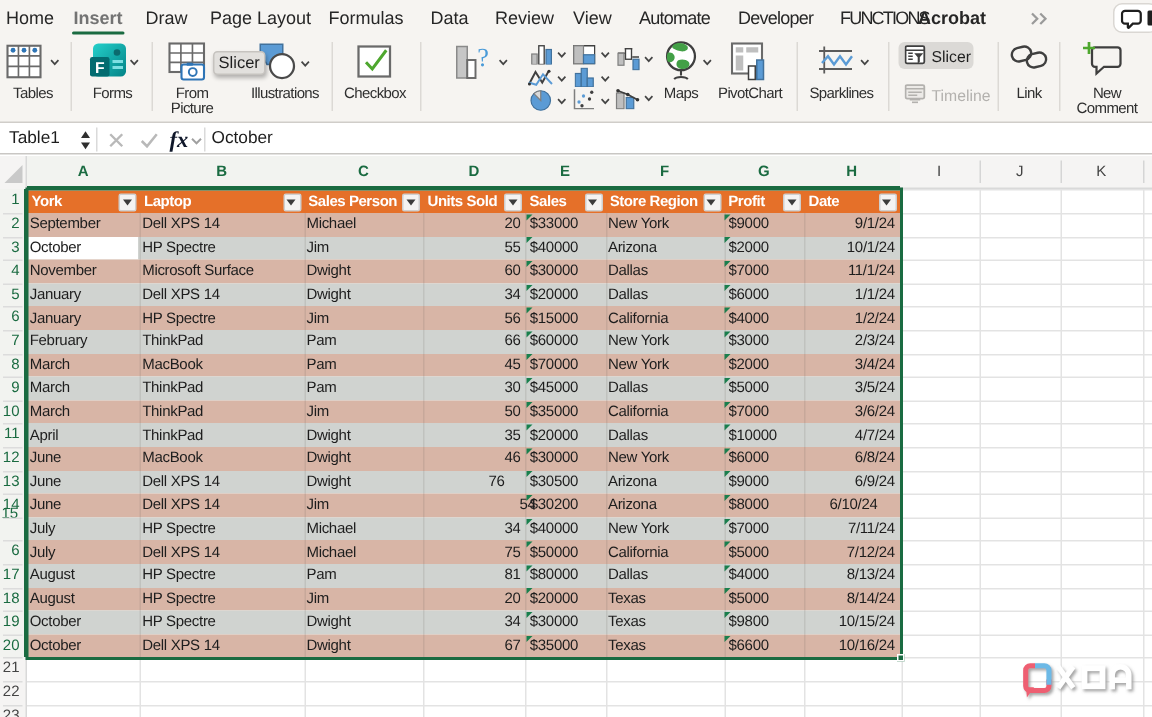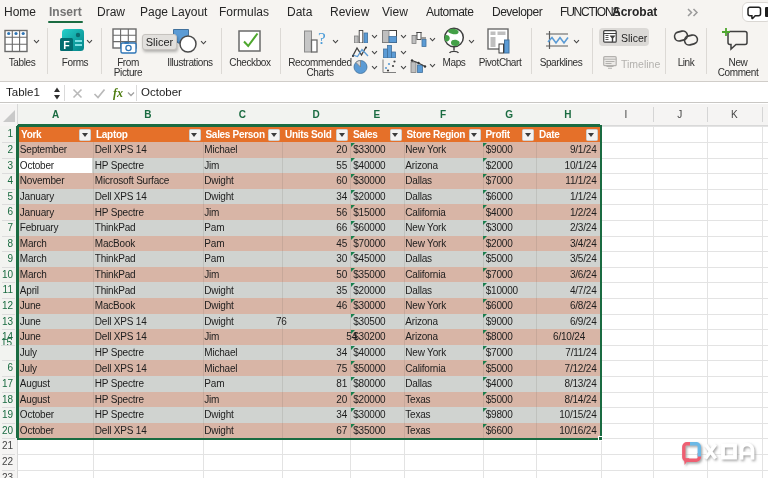--- a/index.html
+++ b/index.html
@@ -92,21 +92,20 @@
 <div class="lbl" style="left:225px;top:58px;width:50px">Checkbox</div>
 <div class="sep" style="left:280px"></div>
 <svg class="abs" style="left:304px;top:29px" width="30" height="26" viewBox="0 0 30 26">
 <rect x="0.5" y="2" width="7" height="21" fill="#c6c6c6" stroke="#8a8a8a" stroke-width="1"></rect>
 <rect x="7.5" y="11" width="5.5" height="12" fill="#fff" stroke="#6a6a6a" stroke-width="1.3"></rect>
 <text x="18" y="15" font-size="17.5" fill="#4a9bd8" text-anchor="middle" font-family="Liberation Serif">?</text>
 </svg>
 <svg class="chev" style="left:332px;top:38px" viewBox="0 0 10 10">
       <path d="M1.5 3 5 6.8 8.5 3" fill="none" stroke="#454545" stroke-width="1.6"></path>
     </svg>
-<div class="lbl" style="left:282px;top:57.5px;width:76px">Recommended<br>Charts</div>
 <svg class="abs" style="left:354px;top:30px" width="15" height="13" viewBox="0 0 15 13">
 <rect x="0.5" y="6" width="3.6" height="7" fill="#bfbfbf" stroke="#7f7f7f" stroke-width="0.8"></rect>
 <rect x="5.2" y="0.5" width="3.6" height="12.5" fill="#fff" stroke="#404040" stroke-width="0.9"></rect>
 <rect x="10" y="3" width="3.6" height="10" fill="#5b9bd5" stroke="#41719c" stroke-width="0.8"></rect>
 </svg>
 <svg class="chev" style="left:371px;top:33px" viewBox="0 0 10 10">
       <path d="M1.5 3 5 6.8 8.5 3" fill="none" stroke="#454545" stroke-width="1.6"></path>
     </svg>
 <svg class="abs" style="left:352px;top:46px" width="17" height="12" viewBox="0 0 17 12">
 <path d="M0.5 10.5 5 2 9.5 9 14 1" fill="none" stroke="#404040" stroke-width="1.3"></path>
@@ -238,21 +237,21 @@
 <path d="M4 0.5 7 5H1z" fill="#2f2f2f"></path>
       <path d="M4 12.5 1 8h6z" fill="#2f2f2f"></path>
     </svg>
 <div class="abs" style="left:64px;top:85px;width:1px;height:16px;background:#dadada"></div>
 <svg class="abs" style="left:72px;top:88px" width="11" height="11" viewBox="0 0 11 11">
       <path d="M1.5 1.5 9.5 9.5 M9.5 1.5 1.5 9.5" stroke="#b9b9b9" stroke-width="1.6"></path>
     </svg>
 <svg class="abs" style="left:93px;top:88px" width="13" height="11" viewBox="0 0 13 11">
       <path d="M1.5 6 5 9.5 11.5 1.5" fill="none" stroke="#b9b9b9" stroke-width="1.7"></path>
     </svg>
-<div class="abs" style="left:113px;top:85.5px;font-size:12px;color:#4d7c0f;font-style:italic;font-family:'Liberation Serif',serif;font-weight:600">fx</div>
+<div class="abs" style="left:113px;top:85.5px;font-size:15px;color:#0f172a;font-style:italic;font-family:'Liberation Serif',serif;font-weight:600">fx</div>
 <svg class="abs" style="left:127px;top:91px" width="8" height="6" viewBox="0 0 8 6">
       <path d="M1 1.5 4 4.5 7 1.5" fill="none" stroke="#a0a0a0" stroke-width="1.3"></path>
     </svg>
 <div class="abs" style="left:136px;top:85px;width:1px;height:16px;background:#dadada"></div>
 <div class="abs" style="left:141px;top:86px;font-size:11.5px;color:#1d1d1d">October</div>
 <div class="abs" style="left:0;top:104px;width:768px;height:21.5px;background:#f5f4f3;border-bottom:1px solid #d9d9d9"></div>
 <div class="abs" style="left:18px;top:104px;width:581.5px;height:21.5px;background:#f2f3f0;border-bottom:2px solid #1a6b41"></div>
 <div class="abs" style="left:0;top:104px;width:18px;height:21.5px;background:#f5f4f3;border-right:1px solid #d9d9d9"></div>
 <div class="abs" style="left:3px;top:110px;width:0;height:0;border-bottom:12px solid #c9c9c9;border-left:12px solid transparent"></div>
 <div class="abs" style="left:18px;top:104px;width:75px;height:21px;font-size:10px;color:#1a6b41;text-align:center;line-height:21px;font-weight:600">A</div>
@@ -488,21 +487,21 @@
 <div class="tri" style="left:350.5px;top:298.80px"></div>
 <div class="cell" style="left:353.2px;top:299.20px;width:49.3px;line-height:13.60px">$30000</div>
 <div class="cell" style="left:405.3px;top:299.20px;width:75.0px;line-height:13.60px">New York</div>
 <div class="tri" style="left:483.0px;top:298.80px"></div>
 <div class="cell" style="left:485.7px;top:299.20px;width:49.3px;line-height:13.60px">$6000</div>
 <div class="cell" style="left:536.0px;top:299.20px;width:60.5px;text-align:right;line-height:13.60px">6/8/24</div>
 <div class="abs" style="left:18px;top:313.60px;width:581.5px;height:15.60px;background:#d0d3d0"></div>
 <div class="cell" style="left:19.8px;top:314.80px;width:71.0px;line-height:13.60px">June</div>
 <div class="cell" style="left:94.8px;top:314.80px;width:105.5px;line-height:13.60px">Dell XPS 14</div>
 <div class="cell" style="left:204.3px;top:314.80px;width:75.5px;line-height:13.60px">Dwight</div>
-<div class="cell" style="left:276px;top:314.80px;width:74px;text-align:left;line-height:13.60px">76</div>
+<div class="cell" style="left:294px;top:314.80px;width:74px;text-align:center;line-height:13.60px">76</div>
 <div class="tri" style="left:350.5px;top:314.40px"></div>
 <div class="cell" style="left:353.2px;top:314.80px;width:49.3px;line-height:13.60px">$30500</div>
 <div class="cell" style="left:405.3px;top:314.80px;width:75.0px;line-height:13.60px">Arizona</div>
 <div class="tri" style="left:483.0px;top:314.40px"></div>
 <div class="cell" style="left:485.7px;top:314.80px;width:49.3px;line-height:13.60px">$9000</div>
 <div class="cell" style="left:536.0px;top:314.80px;width:60.5px;text-align:right;line-height:13.60px">6/9/24</div>
 <div class="abs" style="left:18px;top:329.20px;width:581.5px;height:15.60px;background:#d8b5a6"></div>
 <div class="cell" style="left:19.8px;top:330.40px;width:71.0px;line-height:13.60px">June</div>
 <div class="cell" style="left:94.8px;top:330.40px;width:105.5px;line-height:13.60px">Dell XPS 14</div>
 <div class="cell" style="left:204.3px;top:330.40px;width:75.5px;line-height:13.60px">Jim</div>

